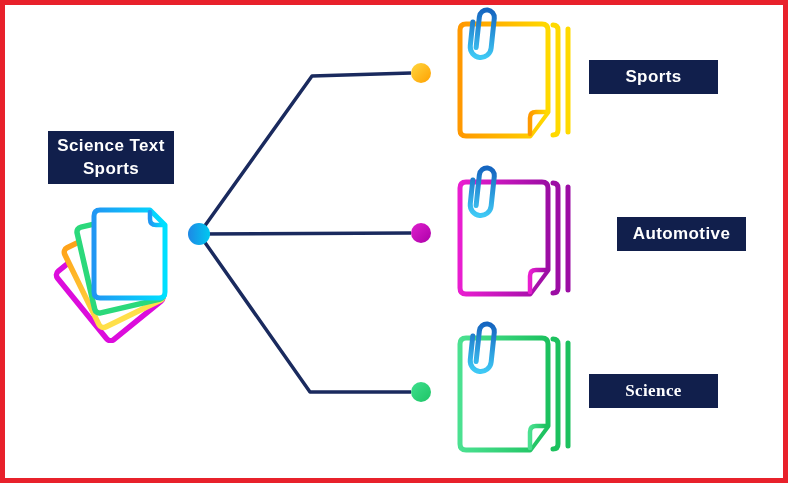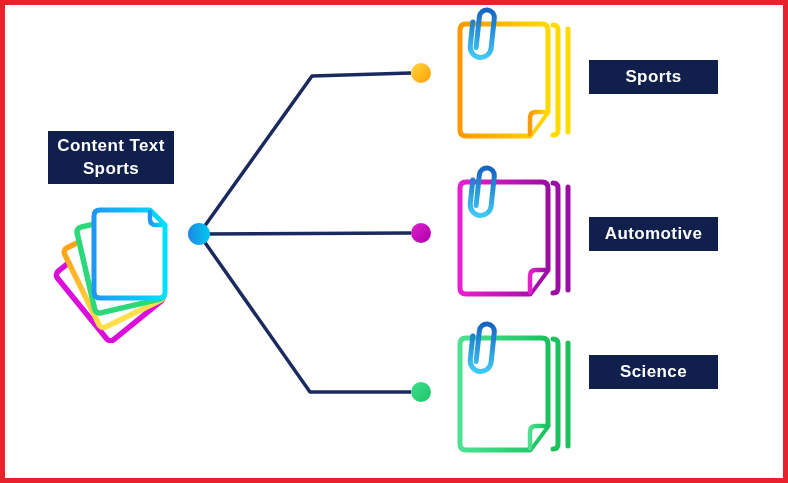--- a/index.html
+++ b/index.html
@@ -36,22 +36,22 @@
     line-height: 1.3;
     flex-direction: column;
   }
   .branch-label {
     left: 584px;
     width: 129px; height: 34px;
     font-size: 17px;
     text-align: right;
   }
   .branch-label.sports     { top: 55px; }
-  .branch-label.automotive { top: 212px; }
-  .branch-label.science    { top: 350px; }
+  .branch-label.automotive { top: 212px; margin-left: 28px; }
+  .branch-label.science    { top: 369px; font-family: Liberation Serif, serif; }
   .doc-icon {
     position: absolute;
     left: 447px;
     width: 125px; height: 140px;
   }
   .doc-icon.sports     { top: -1px; }
   .doc-icon.automotive { top: 157px; }
   .doc-icon.science    { top: 313px; }
   .stack-icon {
     position: absolute;
@@ -86,21 +86,21 @@
     <polyline points="194,229 307,71 406,68" fill="none" stroke-width="3.5" stroke-linejoin="round" stroke="#1A2A5E"></polyline>
     <line x1="194" y1="229" x2="406" y2="228" stroke-width="3.5" stroke="#1A2A5E"></line>
     <polyline points="194,229 305,387 406,387" fill="none" stroke-width="3.5" stroke-linejoin="round" stroke="#1A2A5E"></polyline>
     <circle cx="194" cy="229" r="11" fill="url(#g-hub)"></circle>
     <circle cx="416" cy="68" r="10" fill="url(#g-dot-sports)"></circle>
     <circle cx="416" cy="228" r="10" fill="url(#g-dot-automotive)"></circle>
     <circle cx="416" cy="387" r="10" fill="url(#g-dot-science)"></circle>
   </svg>
 
   <div class="navy-box root-label">
-    <span>Content Text</span>
+    <span>Science Text</span>
     <span>Sports</span>
   </div>
 
   <svg class="stack-icon" viewBox="0 0 190 150">
     <defs>
       <linearGradient id="g-stack-front" x1="0" y1="0" x2="1" y2="0">
         <stop offset="0" stop-color="#2196F3"></stop>
         <stop offset="1" stop-color="#00E0FF"></stop>
       </linearGradient>
       <linearGradient id="g-stack-yellow" x1="0" y1="0" x2="0" y2="1">

